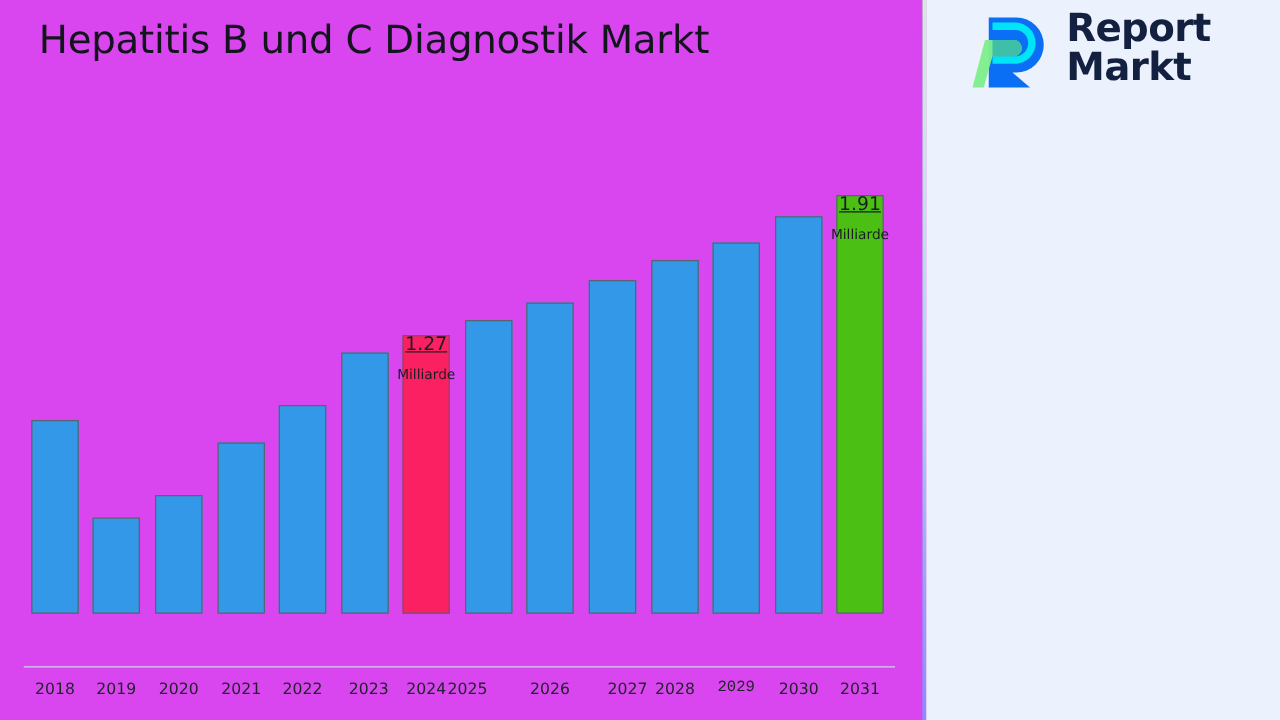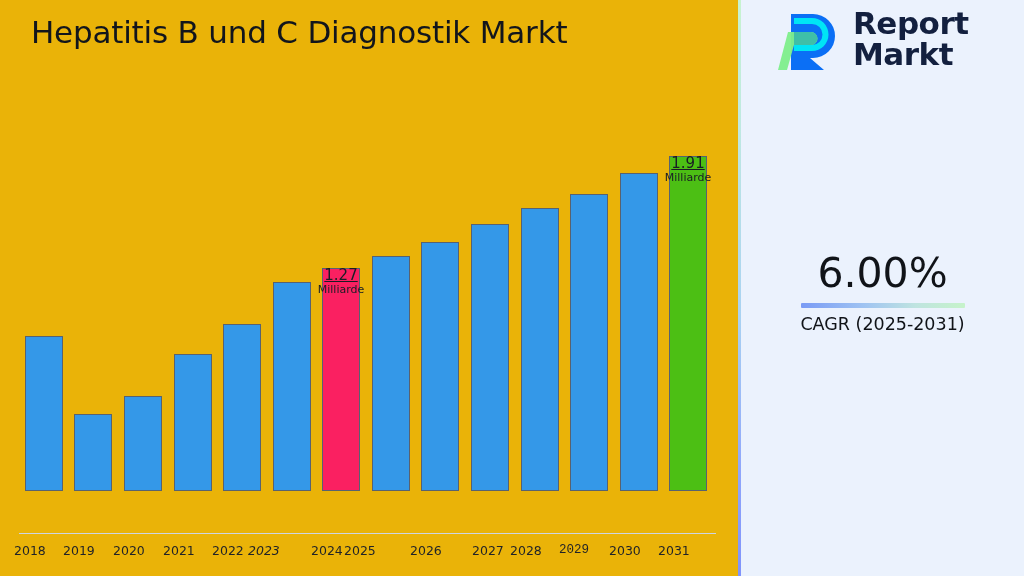--- a/index.html
+++ b/index.html
@@ -11,21 +11,21 @@
     width: 1024px;
     height: 576px;
     overflow: hidden;
     font-family: "DejaVu Sans", "Liberation Sans", sans-serif;
     background: #ebf2fd;
   }
   #root {
     position: relative;
     width: 1009px;
     height: 576px;
-    background: #eab308;
+    background: #d946ef;
   }
 
   
   #page-title {
     position: absolute;
     left: 31px;
     top: 14px;
     font-size: 31px;
     font-weight: 400;
     color: #12151c;
@@ -74,26 +74,27 @@
   .bar-label .bl-value {
     display: block;
     font-size: 15px;
     font-weight: 400;
     text-decoration: underline;
   }
   .bar-label .bl-unit {
     display: block;
     font-size: 11px;
     font-weight: 400;
-    margin-top: 1px;
+    margin-top: 11px;
   }
 
   .tick-label {
     position: absolute;
     top: 543px;
+    text-align: center;
     font-size: 12.5px;
     color: #1f2228;
     white-space: nowrap;
   }
 
   
   #panel-divider {
     position: absolute;
     left: 738px;
     top: 0;
@@ -199,21 +200,21 @@
         </div>
       <div id="axis-line"></div>
     </div>
 
     <div id="ticks-layer">
         <div class="tick-label" style="left: 14px; width: 60px;">2018</div>
         <div class="tick-label" style="left: 63px; width: 60px;">2019</div>
         <div class="tick-label" style="left: 113px; width: 60px;">2020</div>
         <div class="tick-label" style="left: 163px; width: 60px;">2021</div>
         <div class="tick-label" style="left: 212px; width: 60px;">2022</div>
-        <div class="tick-label" style="left: 248px; width: 60px; font-style: italic;">2023</div>
+        <div class="tick-label" style="left: 265px; width: 60px;">2023</div>
         <div class="tick-label" style="left: 311px; width: 60px;">2024</div>
         <div class="tick-label" style="left: 344px; width: 60px;">2025</div>
         <div class="tick-label" style="left: 410px; width: 60px;">2026</div>
         <div class="tick-label" style="left: 472px; width: 60px;">2027</div>
         <div class="tick-label" style="left: 510px; width: 60px;">2028</div>
         <div class="tick-label" style="left: 559px; width: 60px; font-family: Liberation Mono, monospace;">2029</div>
         <div class="tick-label" style="left: 609px; width: 60px;">2030</div>
         <div class="tick-label" style="left: 658px; width: 60px;">2031</div>
       </div>
   </div>
@@ -234,20 +235,15 @@
 
           <path d="M17 24 H34 A6.5 6.5 0 0 1 34 37 H17 Z" fill="#3fbfa8"></path>
         </svg>
       </span>
       <span id="brand-text">
         <span class="bl1">Report</span>
         <span class="bl2">Markt</span>
       </span>
     </div>
 
-    <div id="cagr-block">
-      <div id="cagr-value">6.00%</div>
-      <div id="cagr-rule"></div>
-      <div id="cagr-caption">CAGR (2025-2031)</div>
-    </div>
 
   </div>
 </div>
 
 </body></html>

